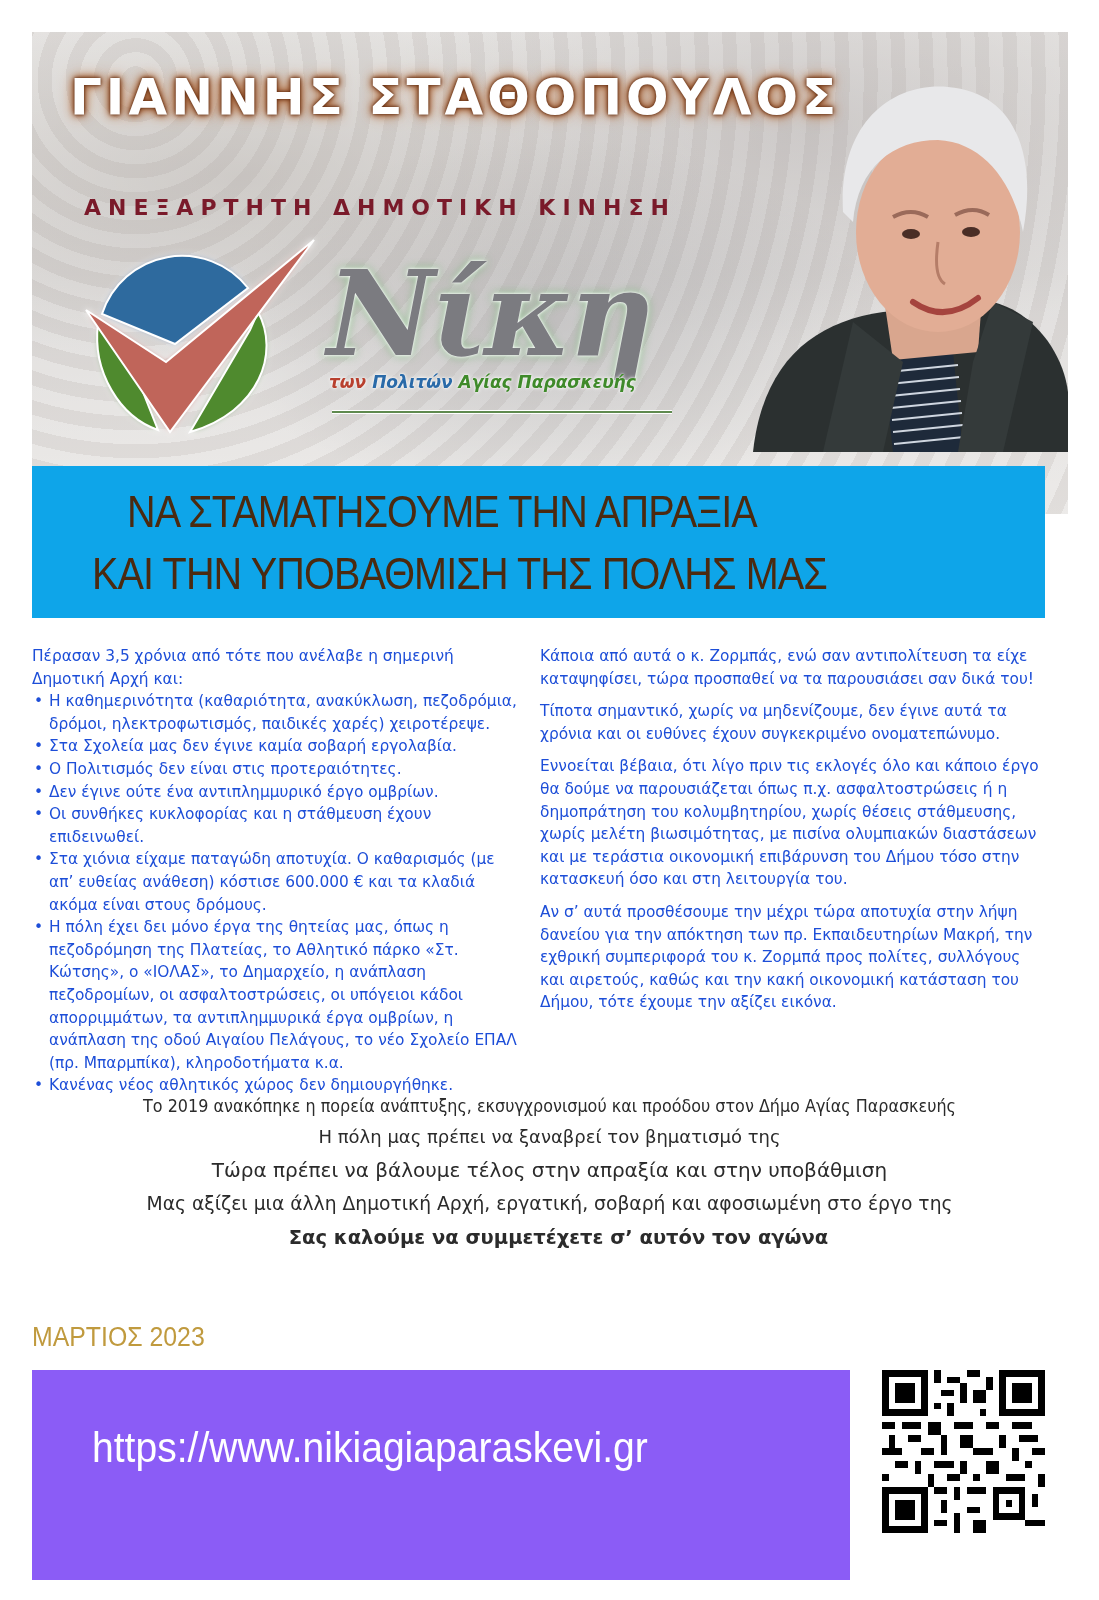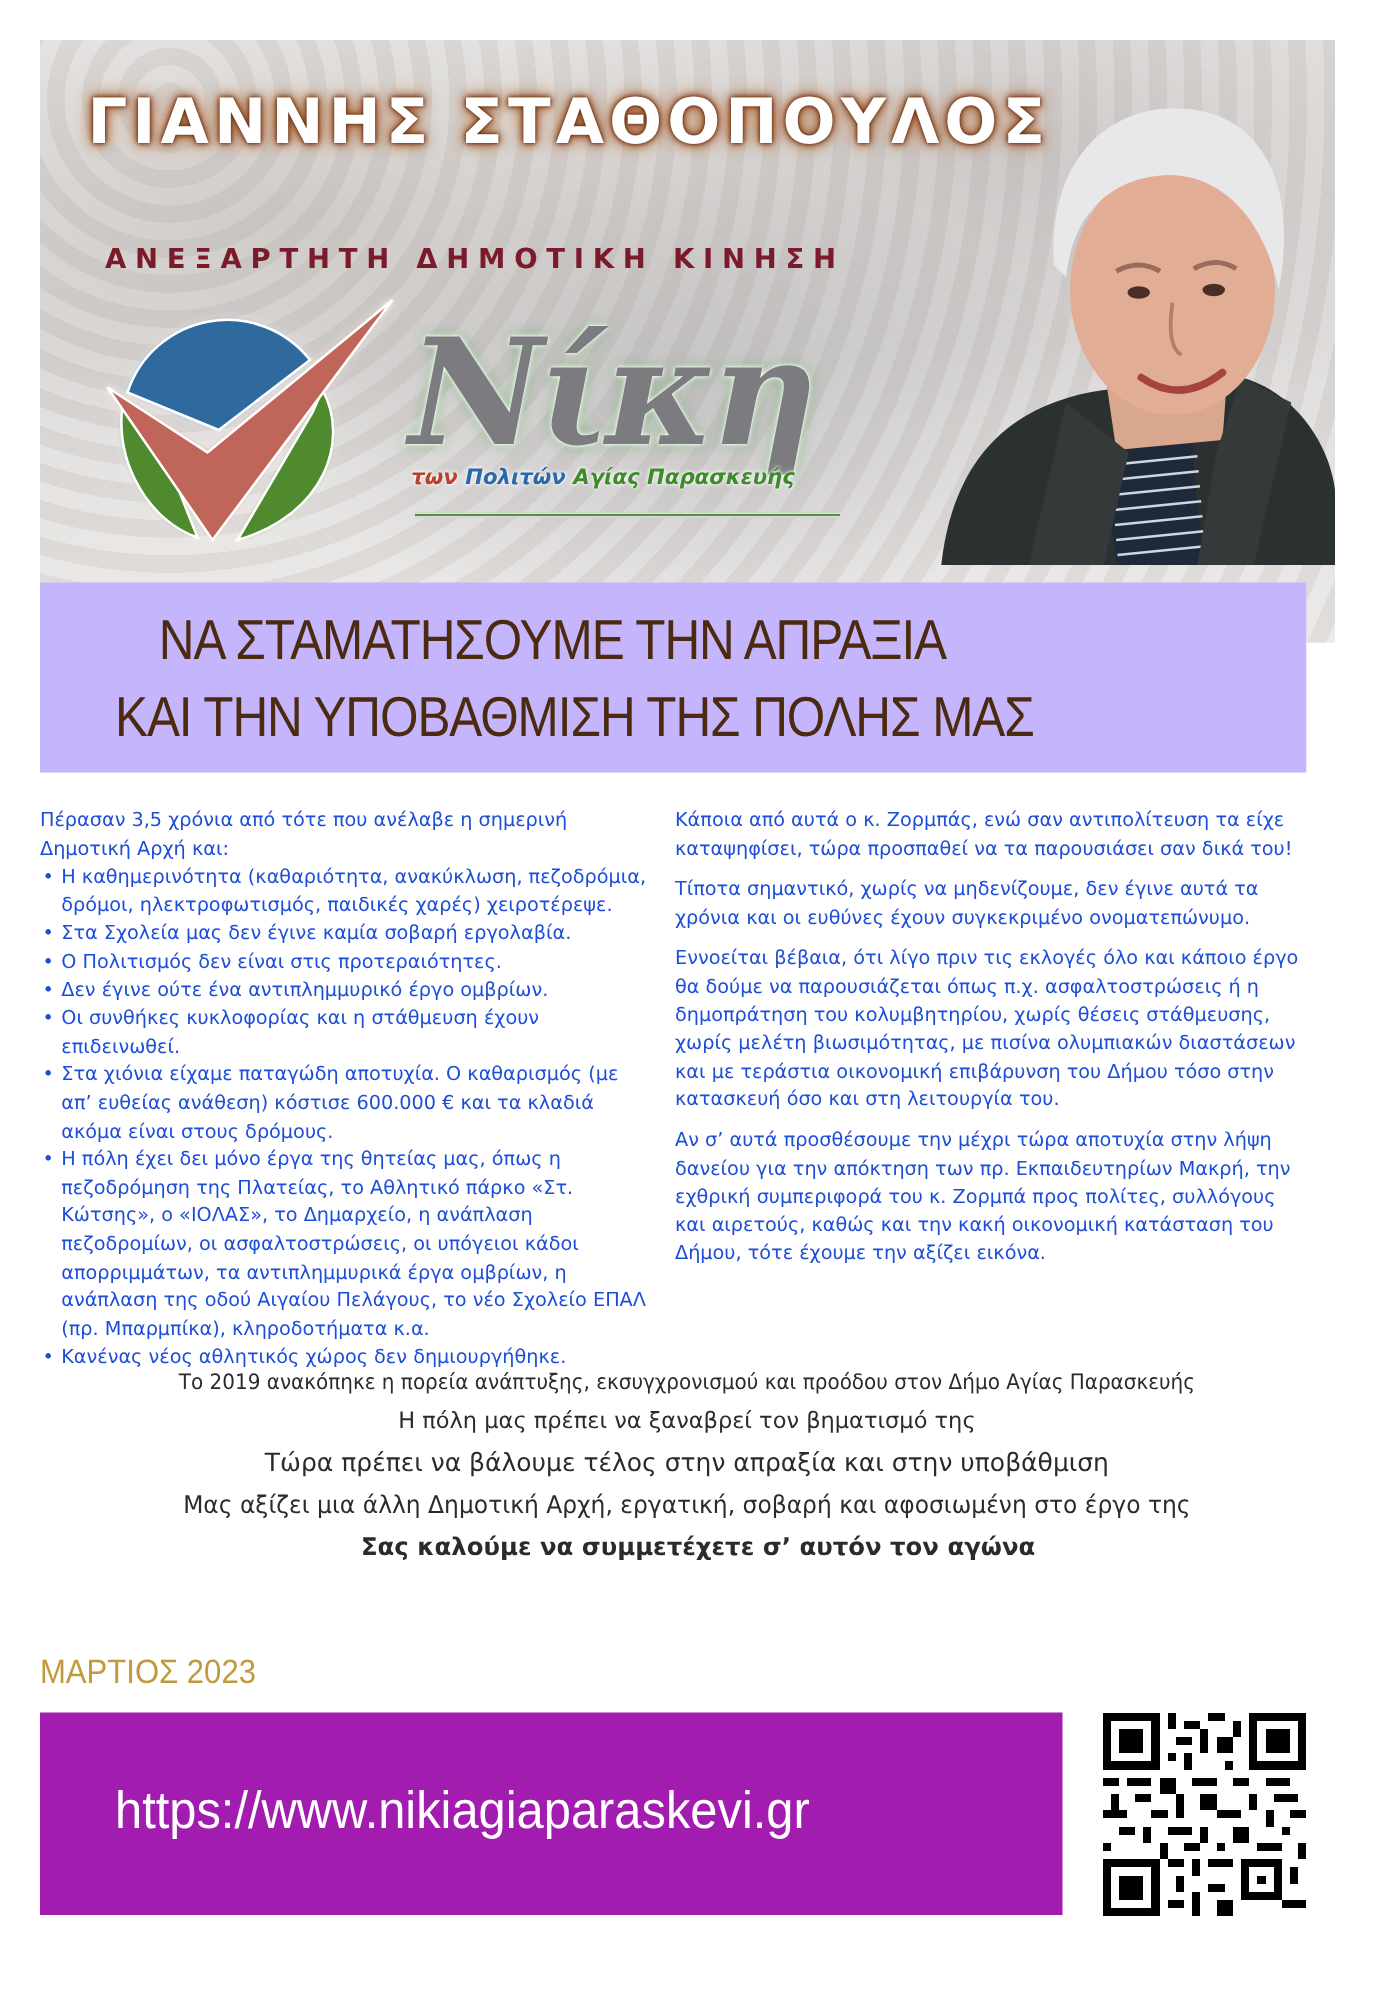--- a/index.html
+++ b/index.html
@@ -49,21 +49,21 @@
   .logo-subtitle .w3 { color:#3f8a2a; }
   .logo-underline {
     position:absolute; left:300px; top:378px; width:340px; height:4px; z-index:3;
     background:#5f8a4f; border-top:1px solid #fff; border-bottom:1px solid #fff;
   }
   .candidate-photo { position:absolute; right:0; top:30px; width:335px; height:390px; z-index:2; }
 
   
   .slogan {
     position:absolute; left:32px; top:466px; width:1013px; height:152px;
-    background:#c4b5fd;
+    background:#0ea5e9;
   }
   .slogan-line {
     position:absolute; font-family:"Liberation Sans", sans-serif; font-size:45px;
     color:#4b2a10; letter-spacing:-1px; transform:scaleX(0.88); transform-origin:left top;
     white-space:nowrap;
   }
   .slogan-line.l1 { left:95px; top:20px; }
   .slogan-line.l2 { left:60px; top:82px; }
 
   
@@ -90,21 +90,21 @@
   .cl4 { font-size:19.5px; line-height:34px; transform:scaleX(0.96); }
   .cl5 { font-size:19.5px; line-height:34px; font-weight:bold;padding-left:18px; }
 
   
   .date {
     position:absolute; left:32px; top:1322px;
     font-family:"Liberation Sans", sans-serif; font-size:27px; color:#c09a3e;
     transform:scaleX(0.92); transform-origin:left top;
   }
   .url-bar {
-    position:absolute; left:32px; top:1370px; width:818px; height:162px; background:#a21caf;padding-left:32px;
+    position:absolute; left:32px; top:1370px; width:818px; height:210px; background:#8b5cf6;padding-left:32px;
   }
   .url-text {
     position:absolute; left:60px; top:54px;
     font-family:"Liberation Sans", sans-serif; font-size:42px; color:#ffffff;
     transform:scaleX(0.93); transform-origin:left top; white-space:nowrap;
   }
   .qr-code { position:absolute; left:882px; top:1370px; width:163px; height:163px; background:#fff; }
 </style>
 </head>
 <body>

